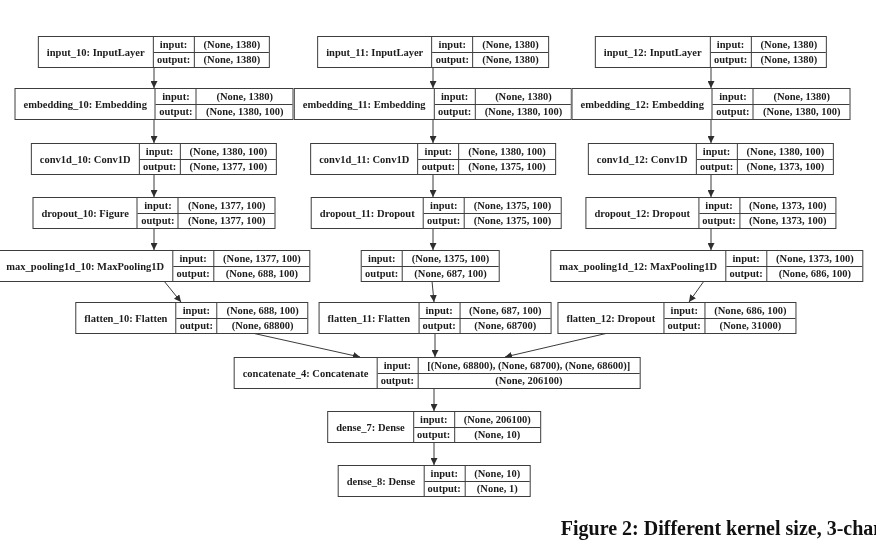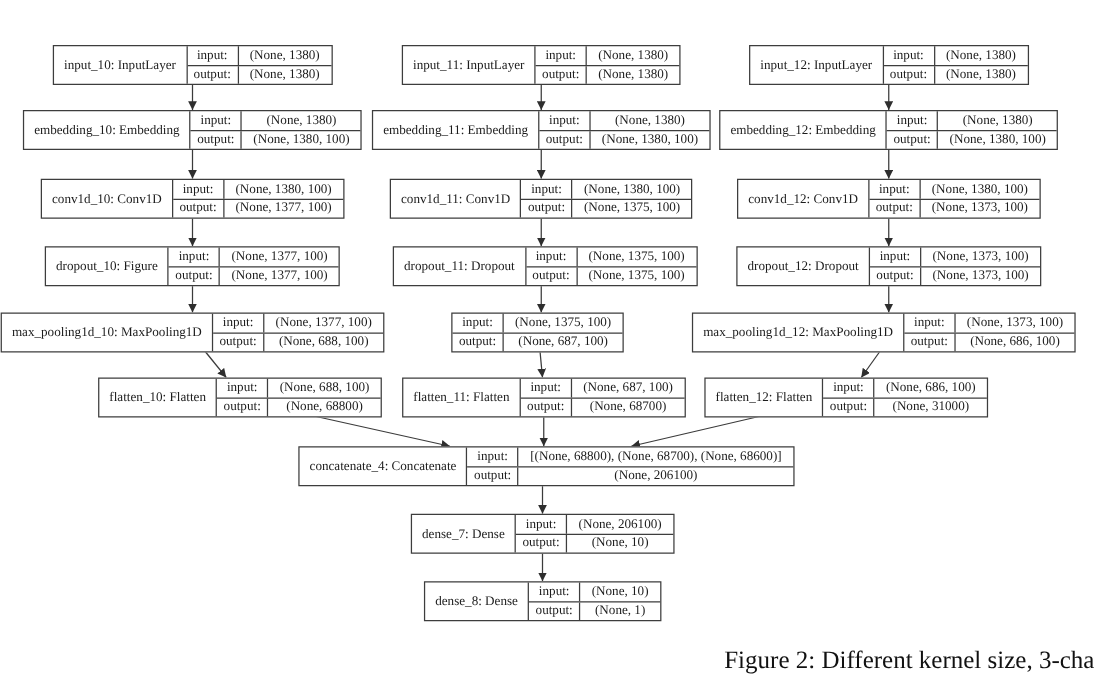--- a/index.html
+++ b/index.html
@@ -3,20 +3,21 @@
 <meta charset="utf-8">
 <style>
   html,body { margin:0; padding:0; background:#ffffff; }
   #canvas {
     position:relative;
     width:876px; height:555px;
     background:#ffffff;
     font-family:"Liberation Serif","DejaVu Serif",serif;
     color:#1c1c1c;
     overflow:hidden;
+    font-weight:bold;
   }
   #edges { position:absolute; left:0; top:0; width:876px; height:555px; }
   .node {
     position:absolute;
     transform:translateX(-50%);
     display:flex;
     align-items:stretch;
     height:32px;
     box-sizing:border-box;
     border:1px solid #3d3d3d;
@@ -302,21 +303,21 @@
           <div class="lbl">input:</div>
           <div class="val">(None, 1373, 100)</div>
         </div>
       <div class="iorow">
           <div class="lbl">output:</div>
           <div class="val">(None, 686, 100)</div>
         </div>
     </div>
   </div>
   <div class="node" style="left:677px; top:302px">
-    <div class="name">flatten_12: Flatten</div>
+    <div class="name">flatten_12: Dropout</div>
     <div class="io">
       <div class="iorow first">
           <div class="lbl">input:</div>
           <div class="val">(None, 686, 100)</div>
         </div>
       <div class="iorow">
           <div class="lbl">output:</div>
           <div class="val">(None, 31000)</div>
         </div>
     </div>

